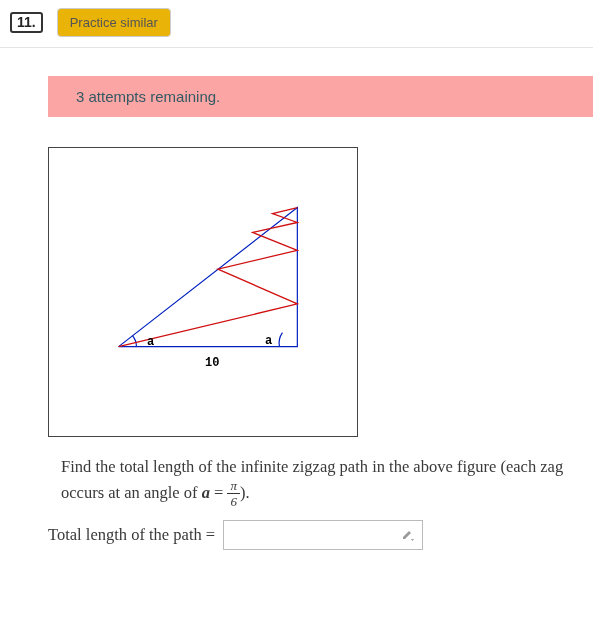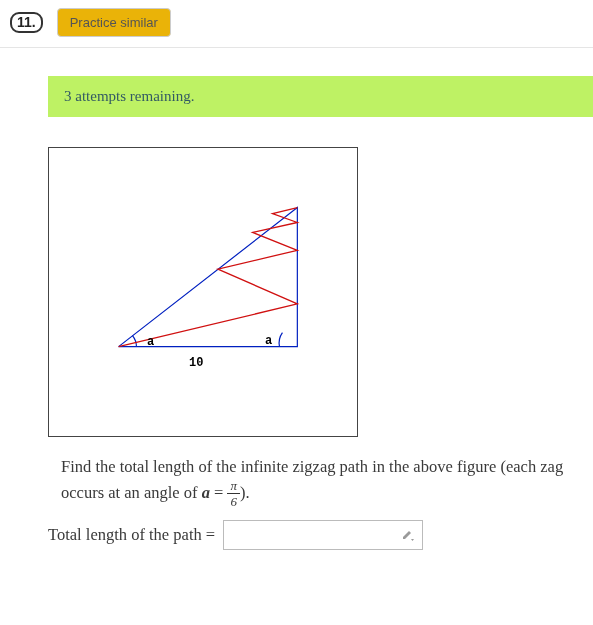--- a/index.html
+++ b/index.html
@@ -13,44 +13,43 @@
   }
   .header-row {
     display: flex;
     align-items: center;
     padding: 8px 10px 10px 10px;
     border-bottom: 1px solid #e5e5e5;
     gap: 14px;
   }
   .qnum {
     border: 2px solid #333;
-    border-radius: 9px;
+    border-radius: 3px;
     padding: 1px 5px;
     font-weight: 700;
     font-size: 14px;
     line-height: 1.1;
     color: #222;
   }
   .practice-btn {
     border: 1px solid #ccc;
     border-radius: 4px;
     background: #eab308;
     color: #555;
     padding: 6px 12px;
     font-size: 13px;
     cursor: pointer;
   }
   .content { padding: 0 0 20px 48px; }
   .attempts {
-    background: #bef264;
+    background: #fca5a5;
     color: #335a63;
-    padding: 12px 16px;
+    padding: 12px 28px;
     margin: 28px 0 30px 0;
     font-size: 15px;
-    font-family: Liberation Serif, serif;
   }
   .figure-box {
     border: 1px solid #444;
     width: 310px;
     height: 290px;
     position: relative;
     background: #fff;
   }
   .figure-box svg { width: 100%; height: 100%; }
   .angle-label {
@@ -135,21 +134,21 @@
 
       <polyline points="70,200 250,200 250,60 70,200" fill="none" stroke="#0020c0" stroke-width="1.2"></polyline>
 
       <path d="M 88 200 A 18 18 0 0 0 84 189" fill="none" stroke="#0020c0" stroke-width="1.2"></path>
       <path d="M 232 200 A 18 18 0 0 1 235 186" fill="none" stroke="#0020c0" stroke-width="1.2"></path>
 
       <polyline points="70,200 250,157 170,122 250,103 205,85 250,75 225,66 250,60" fill="none" stroke="#d01010" stroke-width="1.3"></polyline>
     </svg>
     <span class="angle-label" style="left:98px; top:187px;">a</span>
     <span class="angle-label" style="left:216px; top:186px;">a</span>
-    <span class="base-label" style="left:140px; top:208px;">10</span>
+    <span class="base-label" style="left:156px; top:208px;">10</span>
   </div>
 
   <div class="prompt">
     <span>Find the total length of the infinite zigzag path in the above figure (each zag occurs at an angle of </span><span class="ital">a</span><span> = </span><span class="frac"><span class="num">π</span><span class="den">6</span></span><span>).</span>
   </div>
 
   <div class="answer-row">
     <span>Total length of the path =</span>
     <span class="answer-input-wrap">
       <input class="answer-input" type="text" value="" style="">

